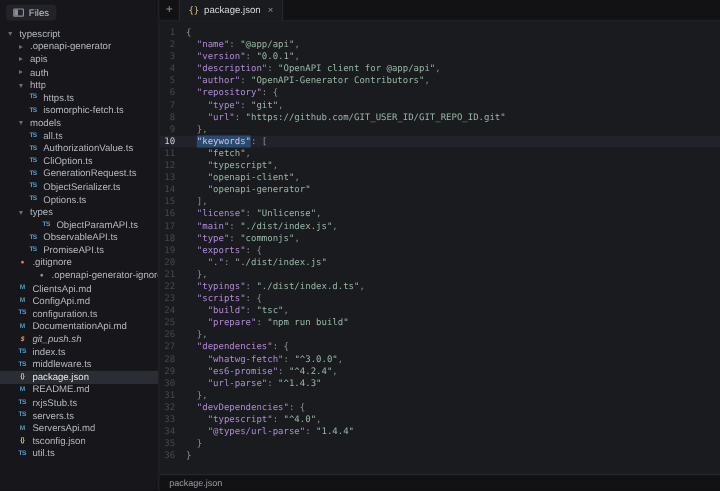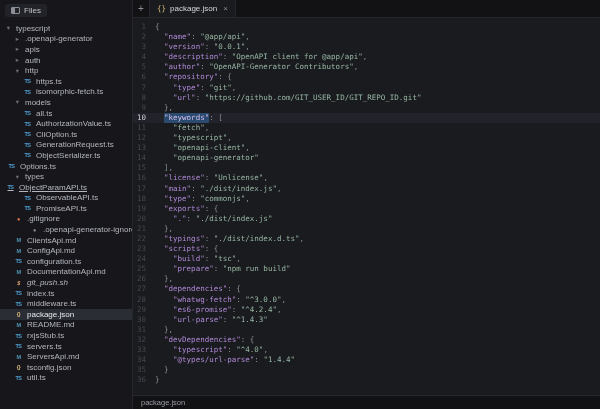--- a/index.html
+++ b/index.html
@@ -110,29 +110,29 @@
           <span class="lbl">CliOption.ts</span>
         </div>
         <div class="row" style="padding-left: 23px;">
           <span class="fi" style="color: rgb(78, 159, 209);">TS</span>
           <span class="lbl">GenerationRequest.ts</span>
         </div>
         <div class="row" style="padding-left: 23px;">
           <span class="fi" style="color: rgb(78, 159, 209);">TS</span>
           <span class="lbl">ObjectSerializer.ts</span>
         </div>
-        <div class="row" style="padding-left: 7px;">
+        <div class="row" style="padding-left: 23px;">
           <span class="fi" style="color: rgb(78, 159, 209);">TS</span>
           <span class="lbl">Options.ts</span>
         </div>
         <div class="row" style="padding-left: 14px;">
           <span class="chev">▾</span>
           <span class="lbl">types</span>
         </div>
-        <div class="row" style="padding-left: 6px; text-decoration: underline;">
+        <div class="row" style="padding-left: 34px;">
           <span class="fi" style="color: rgb(78, 159, 209);">TS</span>
           <span class="lbl">ObjectParamAPI.ts</span>
         </div>
         <div class="row" style="padding-left: 23px;">
           <span class="fi" style="color: rgb(78, 159, 209);">TS</span>
           <span class="lbl">ObservableAPI.ts</span>
         </div>
         <div class="row" style="padding-left: 23px;">
           <span class="fi" style="color: rgb(78, 159, 209);">TS</span>
           <span class="lbl">PromiseAPI.ts</span>

